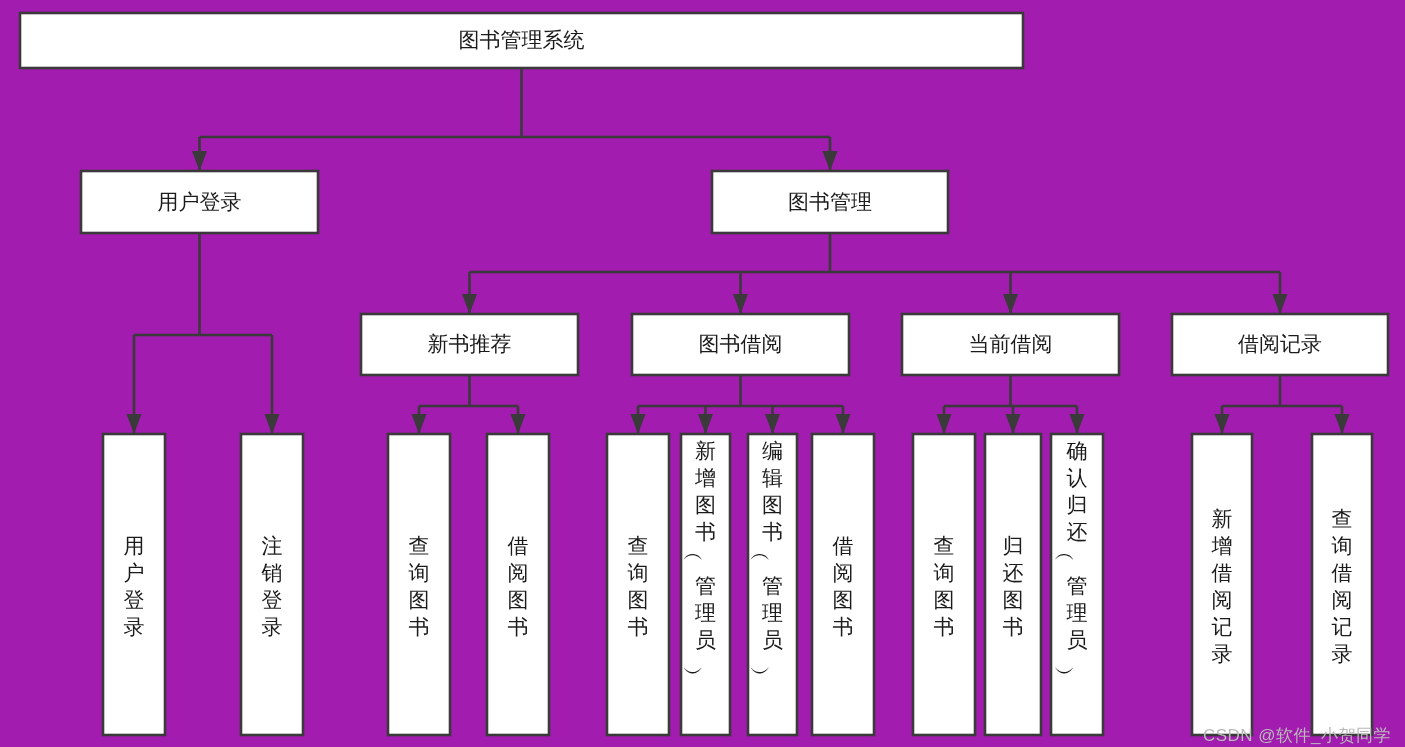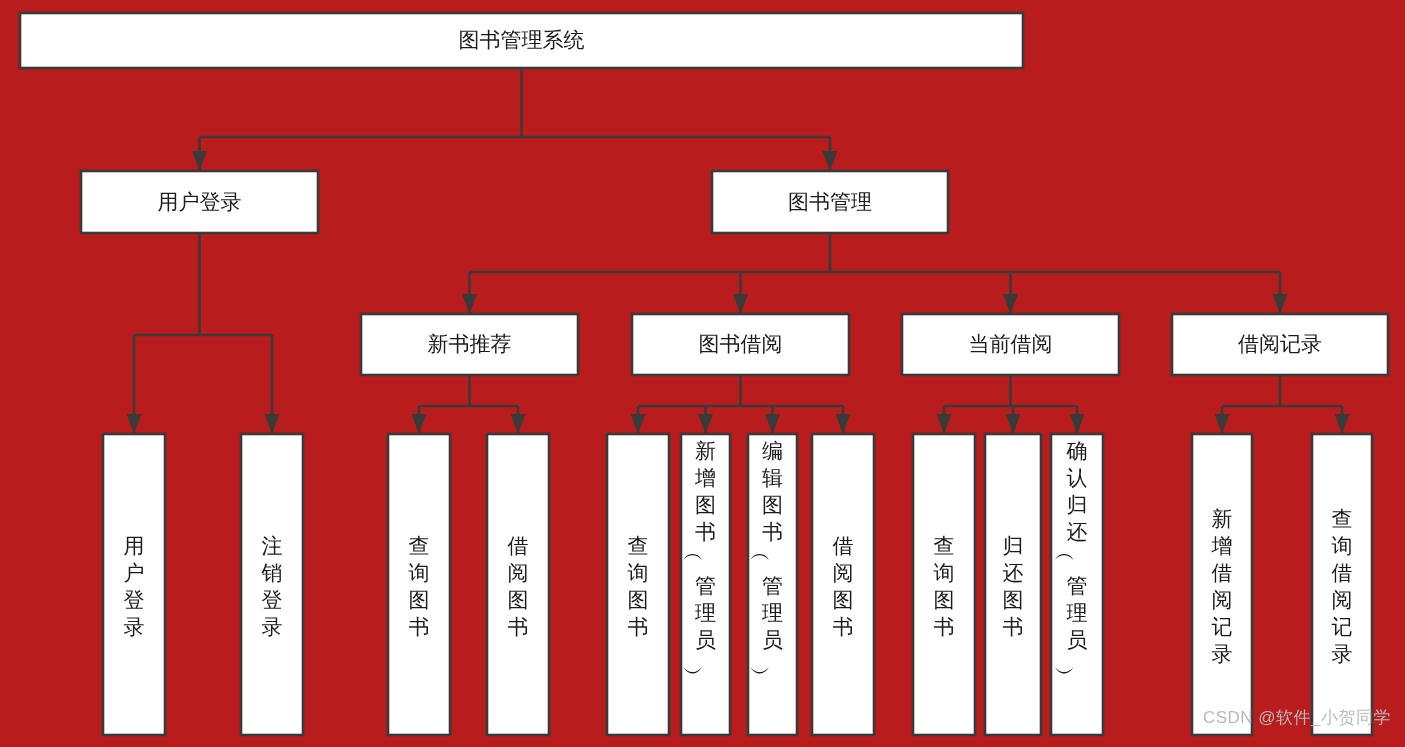--- a/index.html
+++ b/index.html
@@ -10,21 +10,21 @@
   body {
     width: 1405px;
     height: 747px;
     font-family: "Liberation Sans", "DejaVu Sans", sans-serif;
     overflow: hidden;
   }
   #diagram-root {
     position: relative;
     width: 1405px;
     height: 747px;
-    background: #b91c1c;
+    background: #a21caf;
   }
   svg.diagram-canvas {
     position: absolute;
     left: 0;
     top: 0;
     width: 1405px;
     height: 747px;
     display: block;
   }
   .node-box {
@@ -51,21 +51,21 @@
   }
   .node-label-v {
     font-family: "Liberation Sans", "DejaVu Sans", sans-serif;
     font-size: 21px;
     fill: #1b1b1b;
     text-anchor: middle;
   }
   .watermark-text {
     position: absolute;
     right: 14px;
-    bottom: 18px;
+    bottom: 0;
     font-family: "Liberation Sans", "DejaVu Sans", sans-serif;
     font-size: 17px;
     color: #b9b9b9;
     letter-spacing: 0.5px;
     white-space: nowrap;
     user-select: none;
   }
 </style>
 </head>
 <body>

